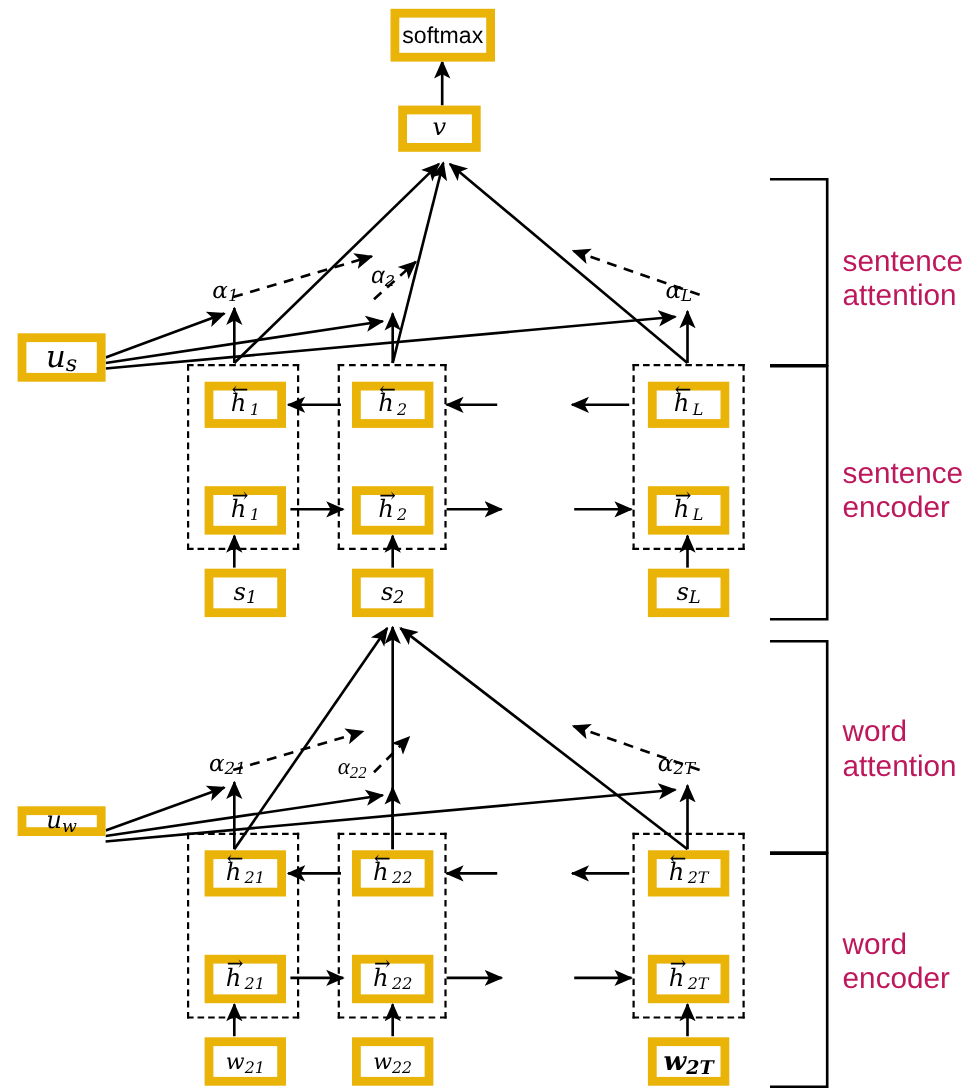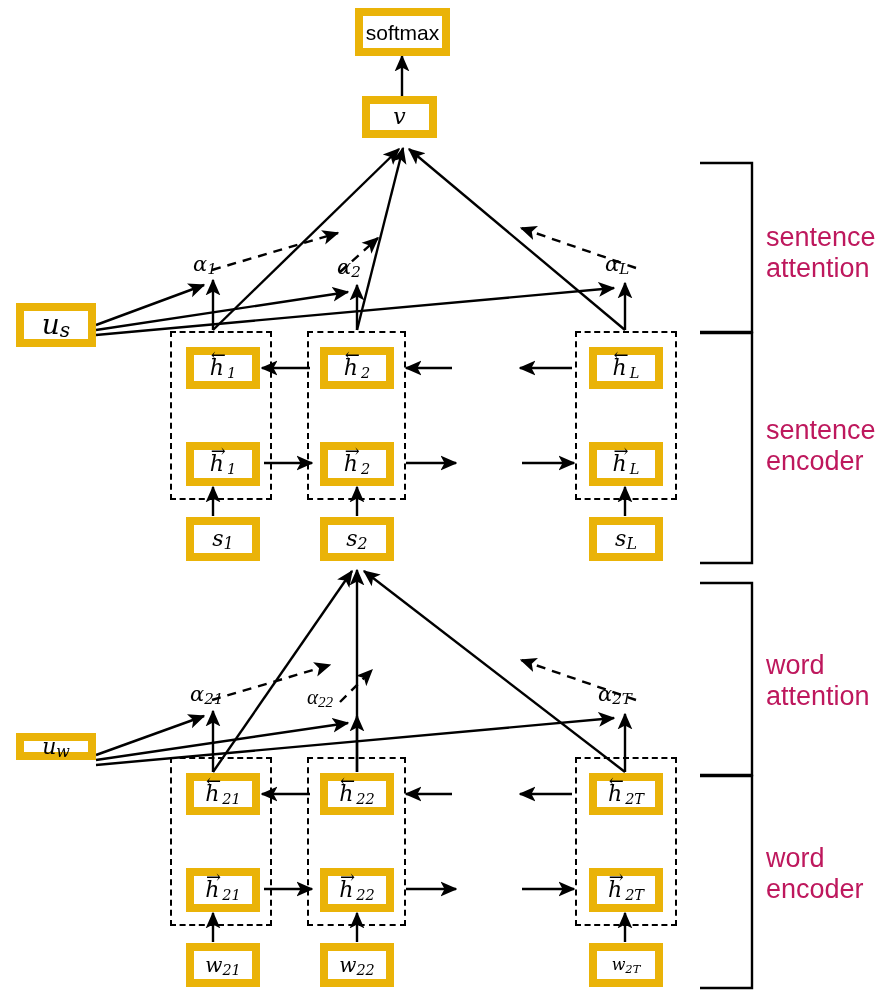--- a/index.html
+++ b/index.html
@@ -126,21 +126,21 @@
     <span style="font-size:28px;text-align:center;"><span>u</span><span class="subup">s</span></span>
   </div>
 
   <div class="nbox" style="left:16px;top:733px;width:80px;height:27px;">
     <span style="font-size:22px;"><span>u</span><span class="subup">w</span></span>
   </div>
 
   <div class="alab" style="left:193px;top:252px;">
     <span>α</span><span class="subup">1</span>
   </div>
-  <div class="alab" style="left:337px;top:255px;">
+  <div class="alab" style="left:337px;top:241px;font-family:Liberation Mono, monospace;">
     <span>α</span><span class="subup">2</span>
   </div>
   <div class="alab" style="left:605px;top:252px;">
     <span>α</span><span class="subup">L</span>
   </div>
 
   <div class="nbox" style="left:186px;top:347px;width:74px;height:42px;">
     <span class="hwrap"><span class="arr">←</span><span class="hl">h</span><span class="hidx">1</span></span>
   </div>
   <div class="nbox" style="left:320px;top:347px;width:74px;height:42px;">
@@ -200,21 +200,21 @@
     <span class="hwrap"><span class="arr">→</span><span class="hl">h</span><span class="hidx">2T</span></span>
   </div>
 
   <div class="nbox" style="left:186px;top:943px;width:74px;height:44px;">
     <span style="font-size:20px;"><span>w</span><span class="subup">21</span></span>
   </div>
   <div class="nbox" style="left:320px;top:943px;width:74px;height:44px;">
     <span style="font-size:20px;"><span>w</span><span class="subup">22</span></span>
   </div>
   <div class="nbox" style="left:589px;top:943px;width:74px;height:44px;">
-    <span style="font-size:16px;"><span>w</span><span class="subup">2T</span></span>
+    <span style="font-size:24px;font-weight:bold;"><span>w</span><span class="subup">2T</span></span>
   </div>
 
   <div class="sect" style="left:766px;top:222px;">sentence
 attention</div>
   <div class="sect" style="left:766px;top:415px;">sentence
 encoder</div>
   <div class="sect" style="left:766px;top:650px;">word
 attention</div>
   <div class="sect" style="left:766px;top:843px;">word
 encoder</div>

